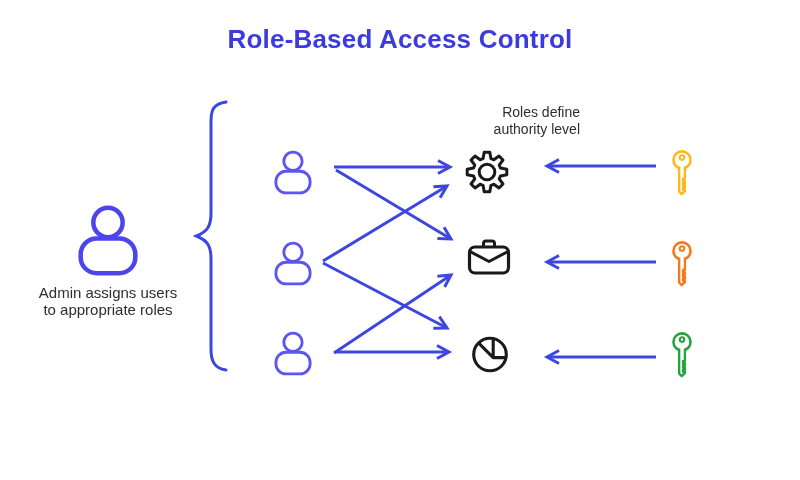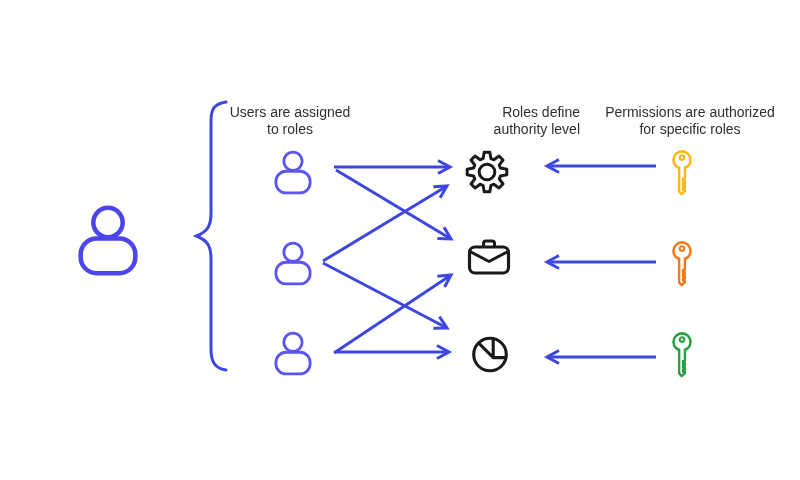--- a/index.html
+++ b/index.html
@@ -24,27 +24,26 @@
   }
   .overlay { position:absolute; left:0; top:0; }
   .icon { position:absolute; display:block; line-height:0; }
   .icon svg { display:block; }
 </style>
 </head>
 <body>
 
 <div class="stage">
 
+  <h1 class="title" style="color: rgb(59, 59, 224);">Role-Based Access Control</h1>
 
-  <div class="col-label users">Users are assigned
-to roles</div>
   <div class="col-label roles">Roles define
 authority level</div>
-  <div class="col-label perms">Permissions are authorized
-for specific roles</div>
+  <div class="caption">Admin assigns users
+to appropriate roles</div>
 
   <svg class="overlay" width="800" height="480" viewBox="0 0 800 480" style="color: rgb(62, 70, 226);">
     <defs>
       <marker id="ah" markerUnits="userSpaceOnUse" markerWidth="20" markerHeight="20" refX="16" refY="9" orient="auto">
         <path d="M4,2.5 L16,9 L4,15.5" fill="none" stroke="currentColor" stroke-width="3"></path>
       </marker>
     </defs>
     <path d="M226,102 C214,104 211,109 211,121 L211,213 C211,226 207.5,231.5 196.5,236
              C207.5,240.5 211,246 211,259 L211,349 C211,361 214,368 226,370" fill="none" stroke="currentColor" stroke-width="3" stroke-linecap="round"></path>
     <g stroke="currentColor" stroke-width="3" fill="none">

